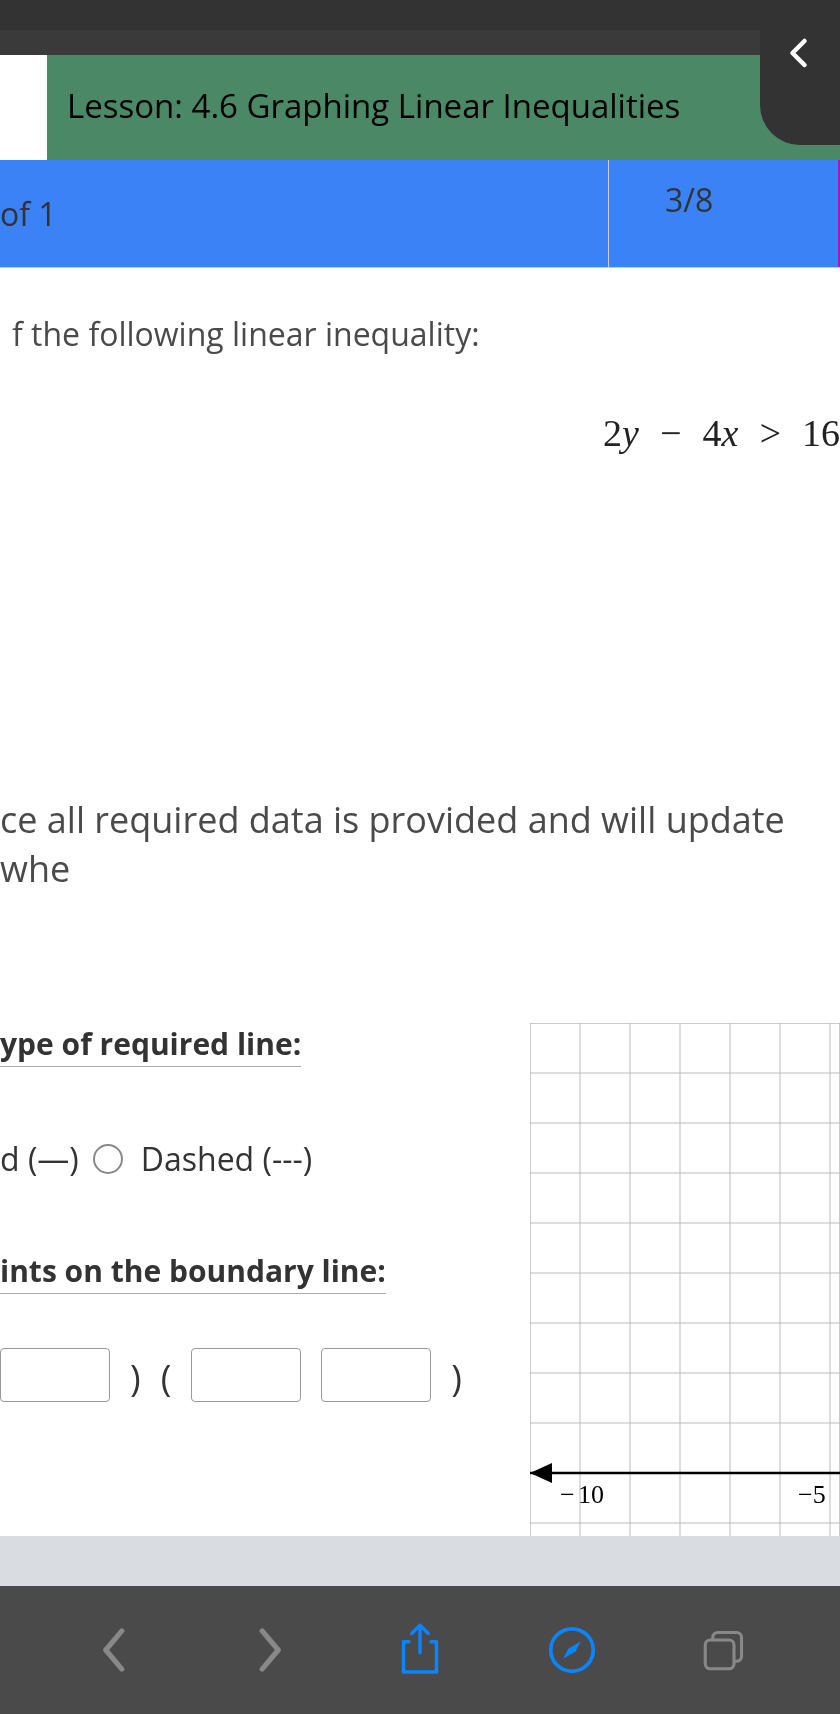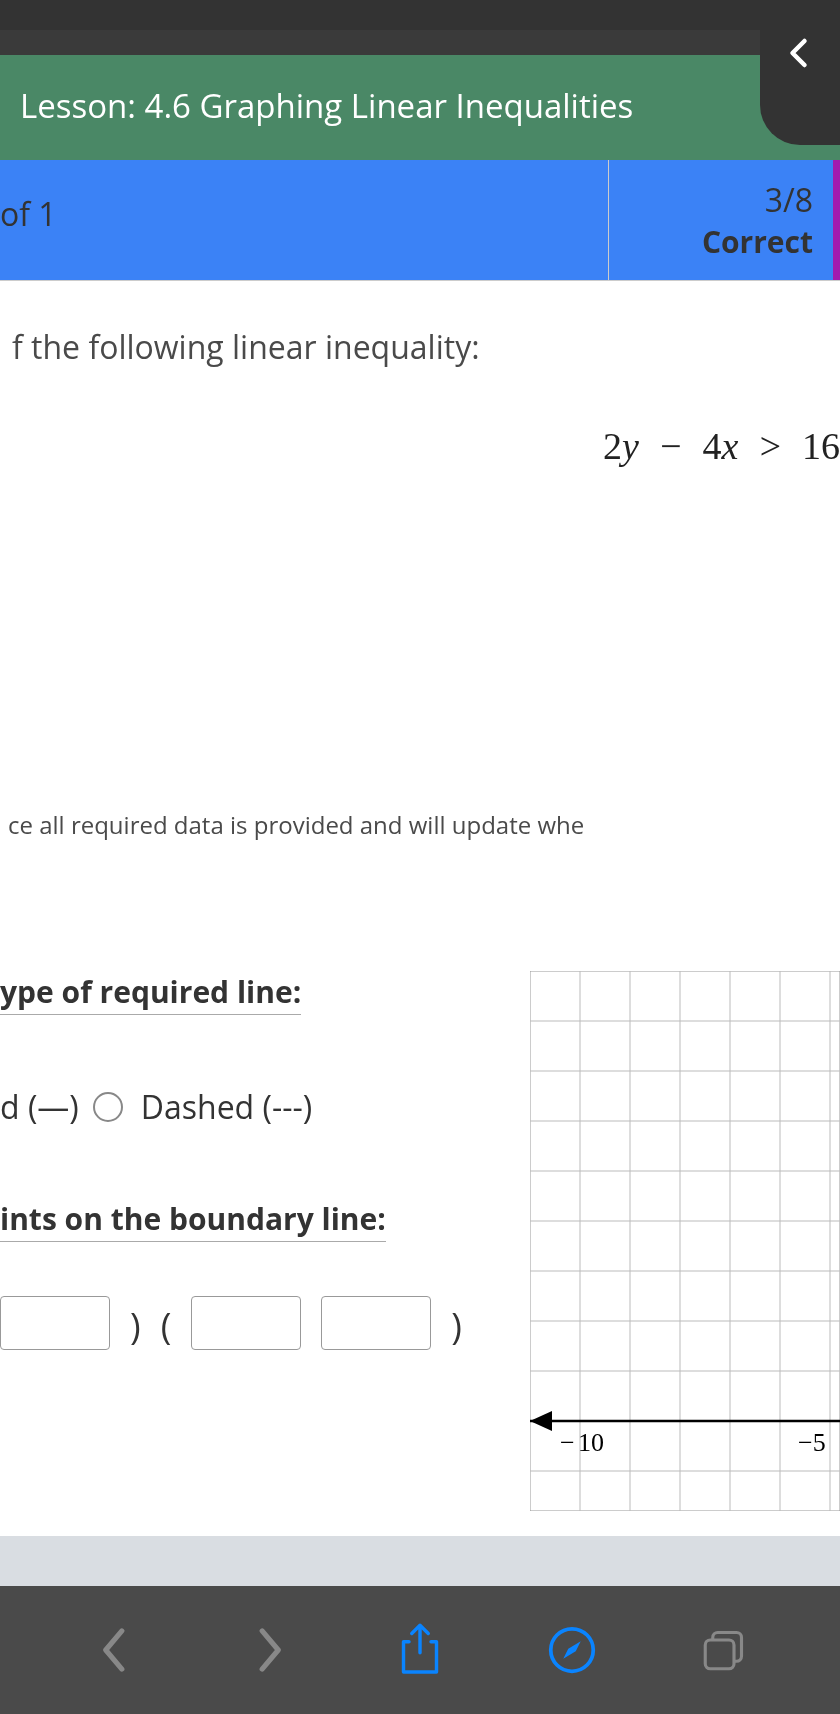--- a/index.html
+++ b/index.html
@@ -25,24 +25,25 @@
   right: 0;
   top: 0;
   width: 80px;
   height: 25px;
   background: #4a4a4a;
   border-radius: 18px 0 0 0;
 }
 .lesson-header {
   background: #4a8866;
   padding: 28px 20px 32px 20px;
-  color: #ffffff;
+  color: #000000;
   font-size: 33px;
   font-weight: 400;
   position: relative;
+  margin-left: 47px;
 }
 .next-arrow {
   position: absolute;
   right: 0;
   top: -25px;
   width: 80px;
   height: 115px;
   background: #333;
   border-radius: 0 0 0 40px;
   display: flex;
@@ -59,22 +60,22 @@
 .score-left {
   flex: 1;
   padding: 32px 0 32px 0;
   font-size: 32px;
   color: #333;
   border-right: 1px solid #ccc;
 }
 .score-right {
   width: 195px;
   padding: 18px 20px;
-  text-align: right;
-  border-right: 7px solid #a21caf;
+  text-align: left;
+  border-right: 2px solid #a21caf;
 }
 .score-frac {
   font-size: 32px;
   color: #333;
 }
 .score-label {
   font-size: 30px;
   font-weight: 700;
   color: #333;
 }
@@ -89,24 +90,24 @@
 .equation {
   font-family: 'Times New Roman', serif;
   font-size: 38px;
   color: #222;
   text-align: right;
   margin: 56px 0 0 0;
   font-style: italic;
 }
 .equation .num { font-style: normal; }
 .hint-text {
-  font-size: 24px;
+  font-size: 36px;
   color: #4a4a4a;
   margin-top: 340px;
-  padding-left: 8px;
+  padding-left: 0;
 }
 .answer-area {
   position: relative;
   margin-top: 130px;
 }
 .section-label {
   font-size: 30px;
   font-weight: 700;
   color: #333;
   border-bottom: 1px solid #aaa;
@@ -200,21 +201,20 @@
     <svg width="36" height="36" viewBox="0 0 24 24">
       <path d="M15 4 L7 12 L15 20" stroke="#fff" stroke-width="3" fill="none" stroke-linecap="round" stroke-linejoin="round"></path>
     </svg>
   </div>
 </div>
 
 <div class="score-row">
   <div class="score-left">of 1</div>
   <div class="score-right">
     <div class="score-frac">3/8</div>
-    <div class="score-label">Correct</div>
   </div>
 </div>
 
 <div class="question-area">
   <div class="question-text">f the following linear inequality:</div>
   <div class="equation">
     <span class="num">2</span>y &nbsp;−&nbsp; <span class="num">4</span>x &nbsp;&gt;&nbsp; <span class="num">16</span>
   </div>
   <div class="hint-text">ce all required data is provided and will update whe</div>
 

